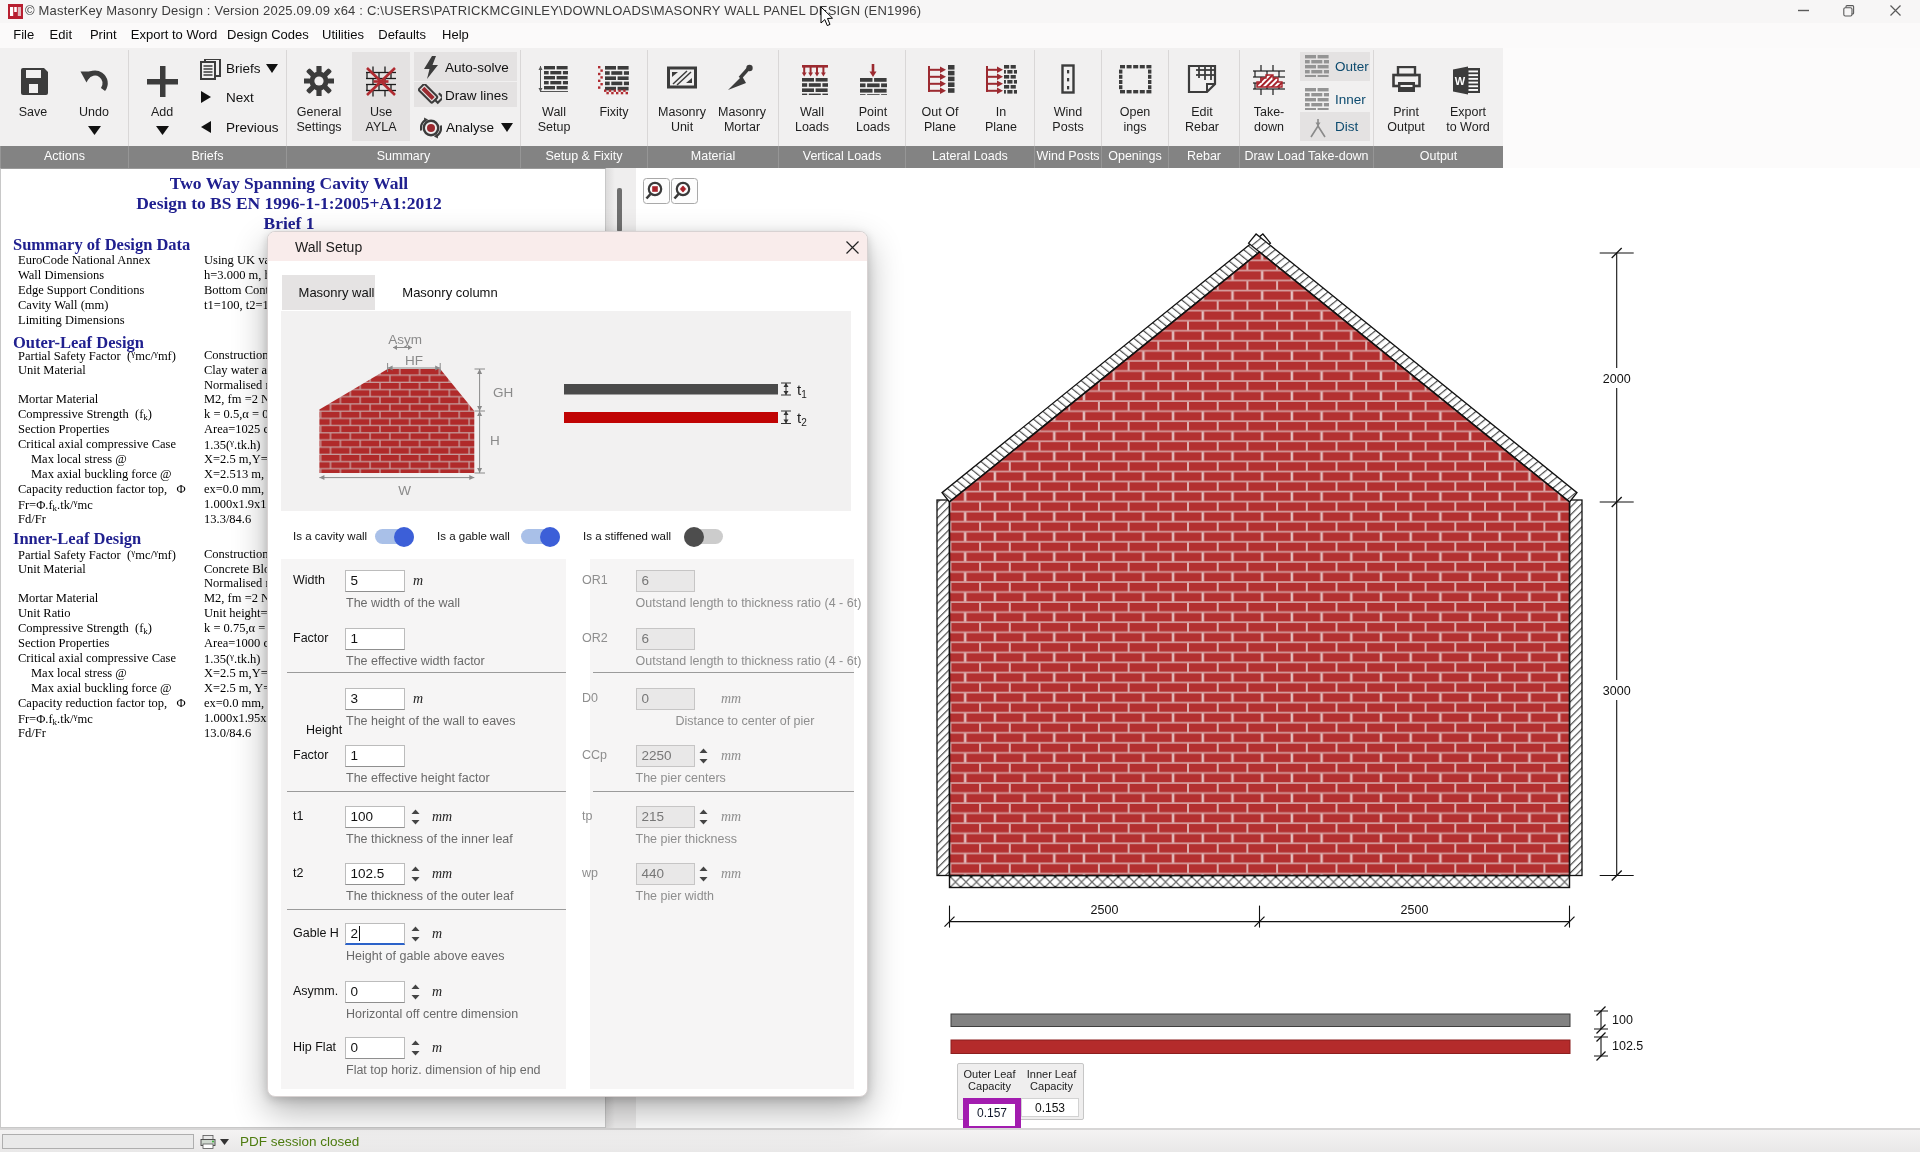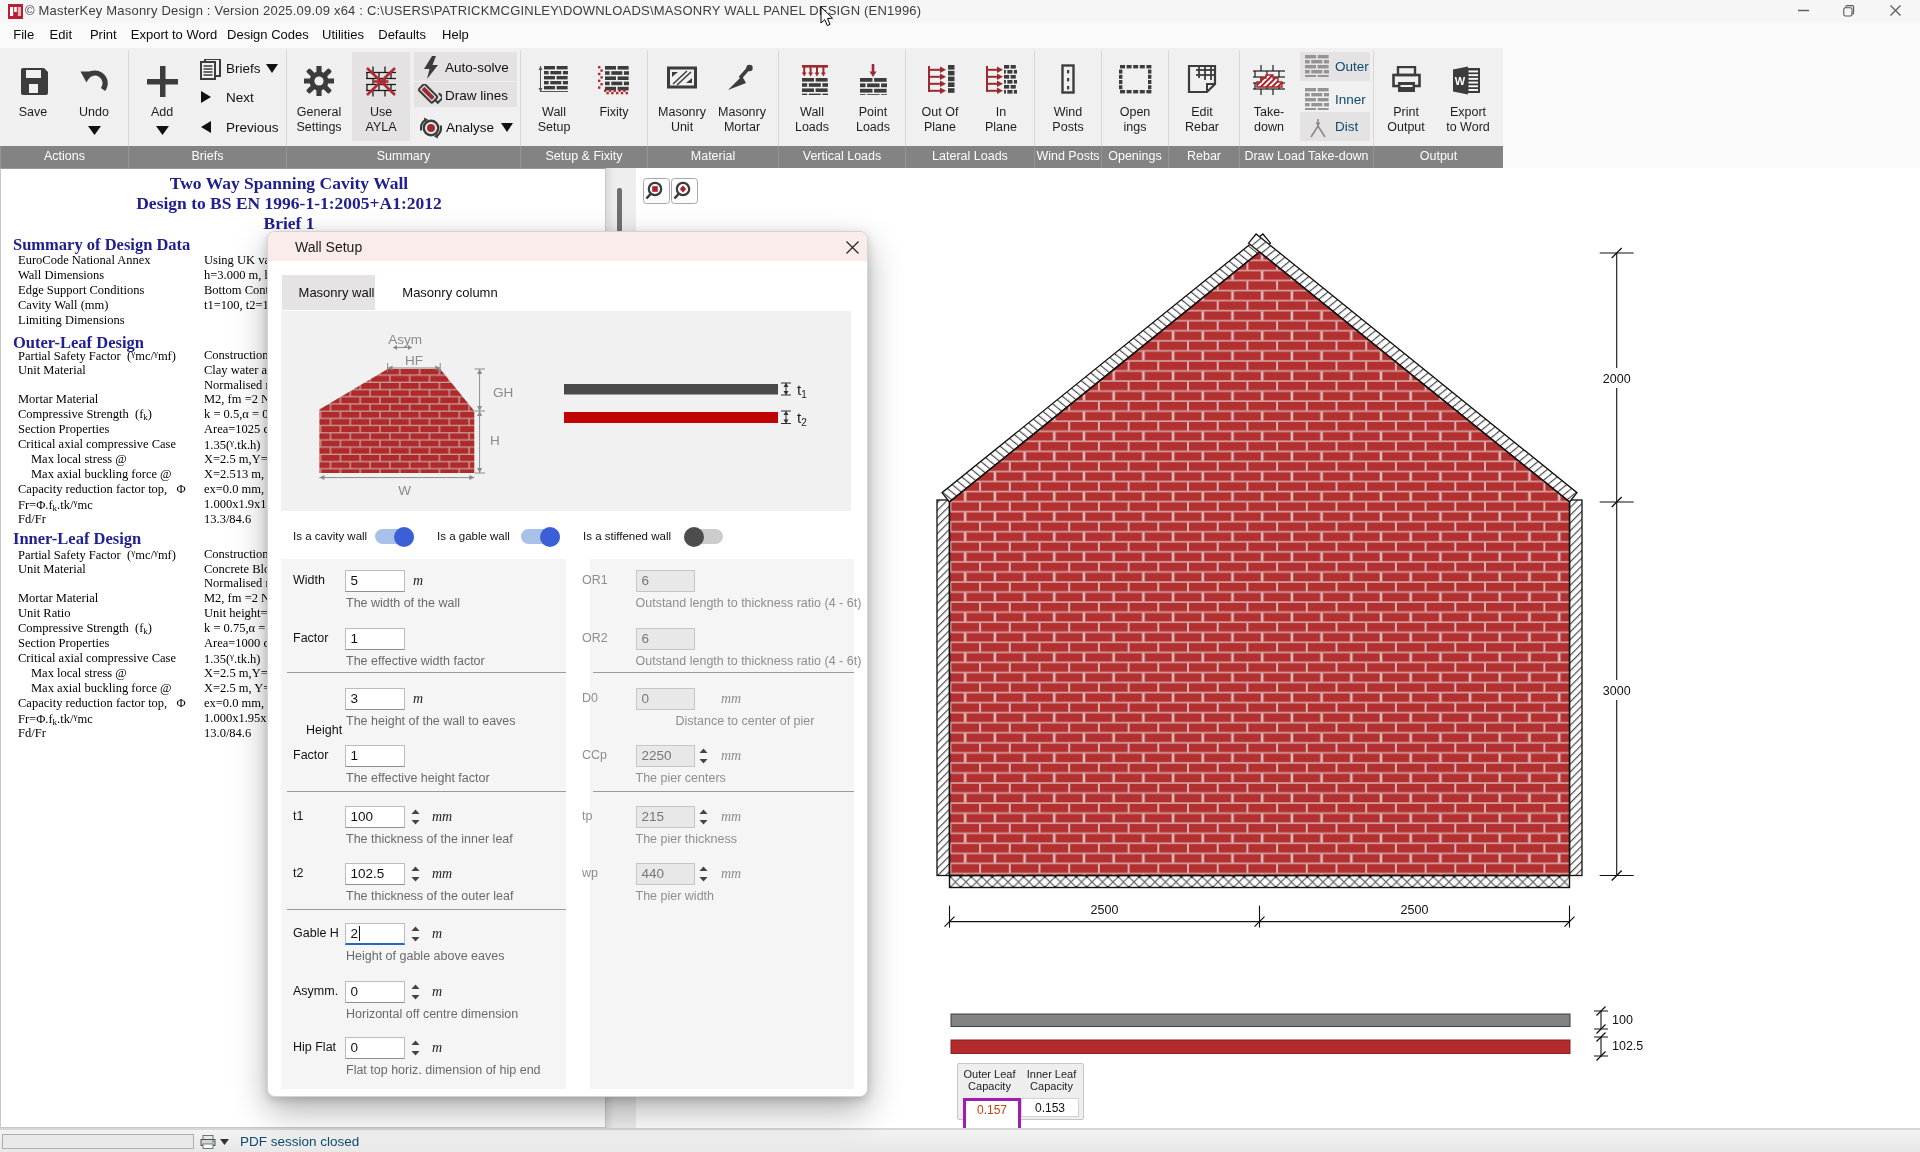--- a/index.html
+++ b/index.html
@@ -643,37 +643,37 @@
     <line x1="1594" y1="1037" x2="1608" y2="1037" stroke="#111" stroke-width="1"></line>
     <line x1="1596.5" y1="1060.5" x2="1605.5" y2="1051.5" stroke="#111" stroke-width="1.2"></line>
     <line x1="1594" y1="1056" x2="1608" y2="1056" stroke="#111" stroke-width="1"></line>
 <text x="1612" y="1024" font-size="12.5" fill="#111" font-family="Liberation Sans">100</text>
 <text x="1612" y="1050" font-size="12.5" fill="#111" font-family="Liberation Sans">102.5</text>
 </svg>
 
 <div class="abs" style="left:957px;top:1063px;width:127px;height:57px;background:#efeeee;border:1px solid #c6c6c6;border-radius:2px;">
  <div style="position:absolute;left:0;top:5px;width:63px;text-align:center;font-size:11px;color:#222;line-height:11.5px;">Outer Leaf<br>Capacity</div>
  <div style="position:absolute;left:62px;top:5px;width:63px;text-align:center;font-size:11px;color:#222;line-height:11.5px;">Inner Leaf<br>Capacity</div>
- <div style="position:absolute;left:5px;top:34px;width:58px;height:34px;background:#fff;border:3px solid #a21caf;font-size:12px;color:#c2410c;text-align:center;line-height:18px;">0.157</div>
+ <div style="position:absolute;left:5px;top:34px;width:58px;height:34px;background:#fff;border:6px solid #a21caf;font-size:12px;color:#0f172a;text-align:center;line-height:18px;">0.157</div>
  <div style="position:absolute;left:63px;top:34px;width:58px;height:19px;background:#fff;border:1px solid #d2d2d2;font-size:12px;color:#111;text-align:center;line-height:18px;">0.153</div>
 </div>
 
 <div class="abs" style="left:0;top:1128px;width:1920px;height:2px;background:#d7d6d6;"></div>
 <div class="abs" style="left:0;top:1130px;width:1920px;height:22px;background:linear-gradient(#f4f3f3,#e9e8e8);"></div>
 <div class="abs" style="left:2px;top:1134px;width:192px;height:15px;background:#e9e9e9;border:1px solid #aeaeae;"></div>
 <svg class="abs" style="left:200px;top:1135px" width="16" height="14" viewBox="0 0 16 14">
  <rect x="3" y="0.5" width="10" height="4" fill="#e8e8e8" stroke="#555" stroke-width="0.8"></rect>
  <rect x="1" y="4.5" width="14" height="6" fill="#cfd8cf" stroke="#444" stroke-width="0.9"></rect>
  <rect x="3" y="9" width="10" height="4.5" fill="#fff" stroke="#555" stroke-width="0.8"></rect>
  <circle cx="13" cy="6.5" r="0.9" fill="#2a2"></circle>
 </svg>
 <svg class="abs" style="left:220px;top:1139px" width="9" height="6">
     <path d="M0 0 h9 l-4.5 6 z" fill="#333"></path>
   </svg>
-<div class="abs" style="left:240px;top:1134px;font-size:13.5px;color:#0c4a6e;">PDF session closed</div>
+<div class="abs" style="left:240px;top:1134px;font-size:13.5px;color:#4d7c0f;">PDF session closed</div>
 <div class="abs" style="left:267px;top:231px;width:601px;height:866px;background:#fff;border:1px solid #d8d2d2;border-radius:8px;box-shadow:0 14px 34px rgba(0,0,0,0.30),0 3px 10px rgba(0,0,0,0.16);">
 <div class="abs" style="left:0;top:0;width:599px;height:29px;background:#f9eceb;border-radius:7px 7px 0 0;"></div>
 <div class="abs" style="left:27px;top:7px;font-size:14px;color:#1c1c1c;">Wall Setup</div>
 <svg class="abs" style="left:577px;top:8px" width="15" height="15" viewBox="0 0 15 15" stroke="#222" stroke-width="1.2">
       <path d="M1.5 1.5 L13.5 13.5 M13.5 1.5 L1.5 13.5"></path>
     </svg>
 <div class="abs" style="left:14px;top:43px;width:93px;height:35px;background:#e5e3e3;"></div>
 <div class="abs" style="left:14px;top:43px;width:109px;height:35px;font-size:13px;color:#111;text-align:center;line-height:35px;">Masonry wall</div>
 <div class="abs" style="left:107px;top:43px;width:150px;height:35px;font-size:13px;color:#111;text-align:center;line-height:35px;">Masonry column</div>
 <svg class="abs" style="left:13px;top:79px" width="570" height="200" viewBox="0 0 570 200">

